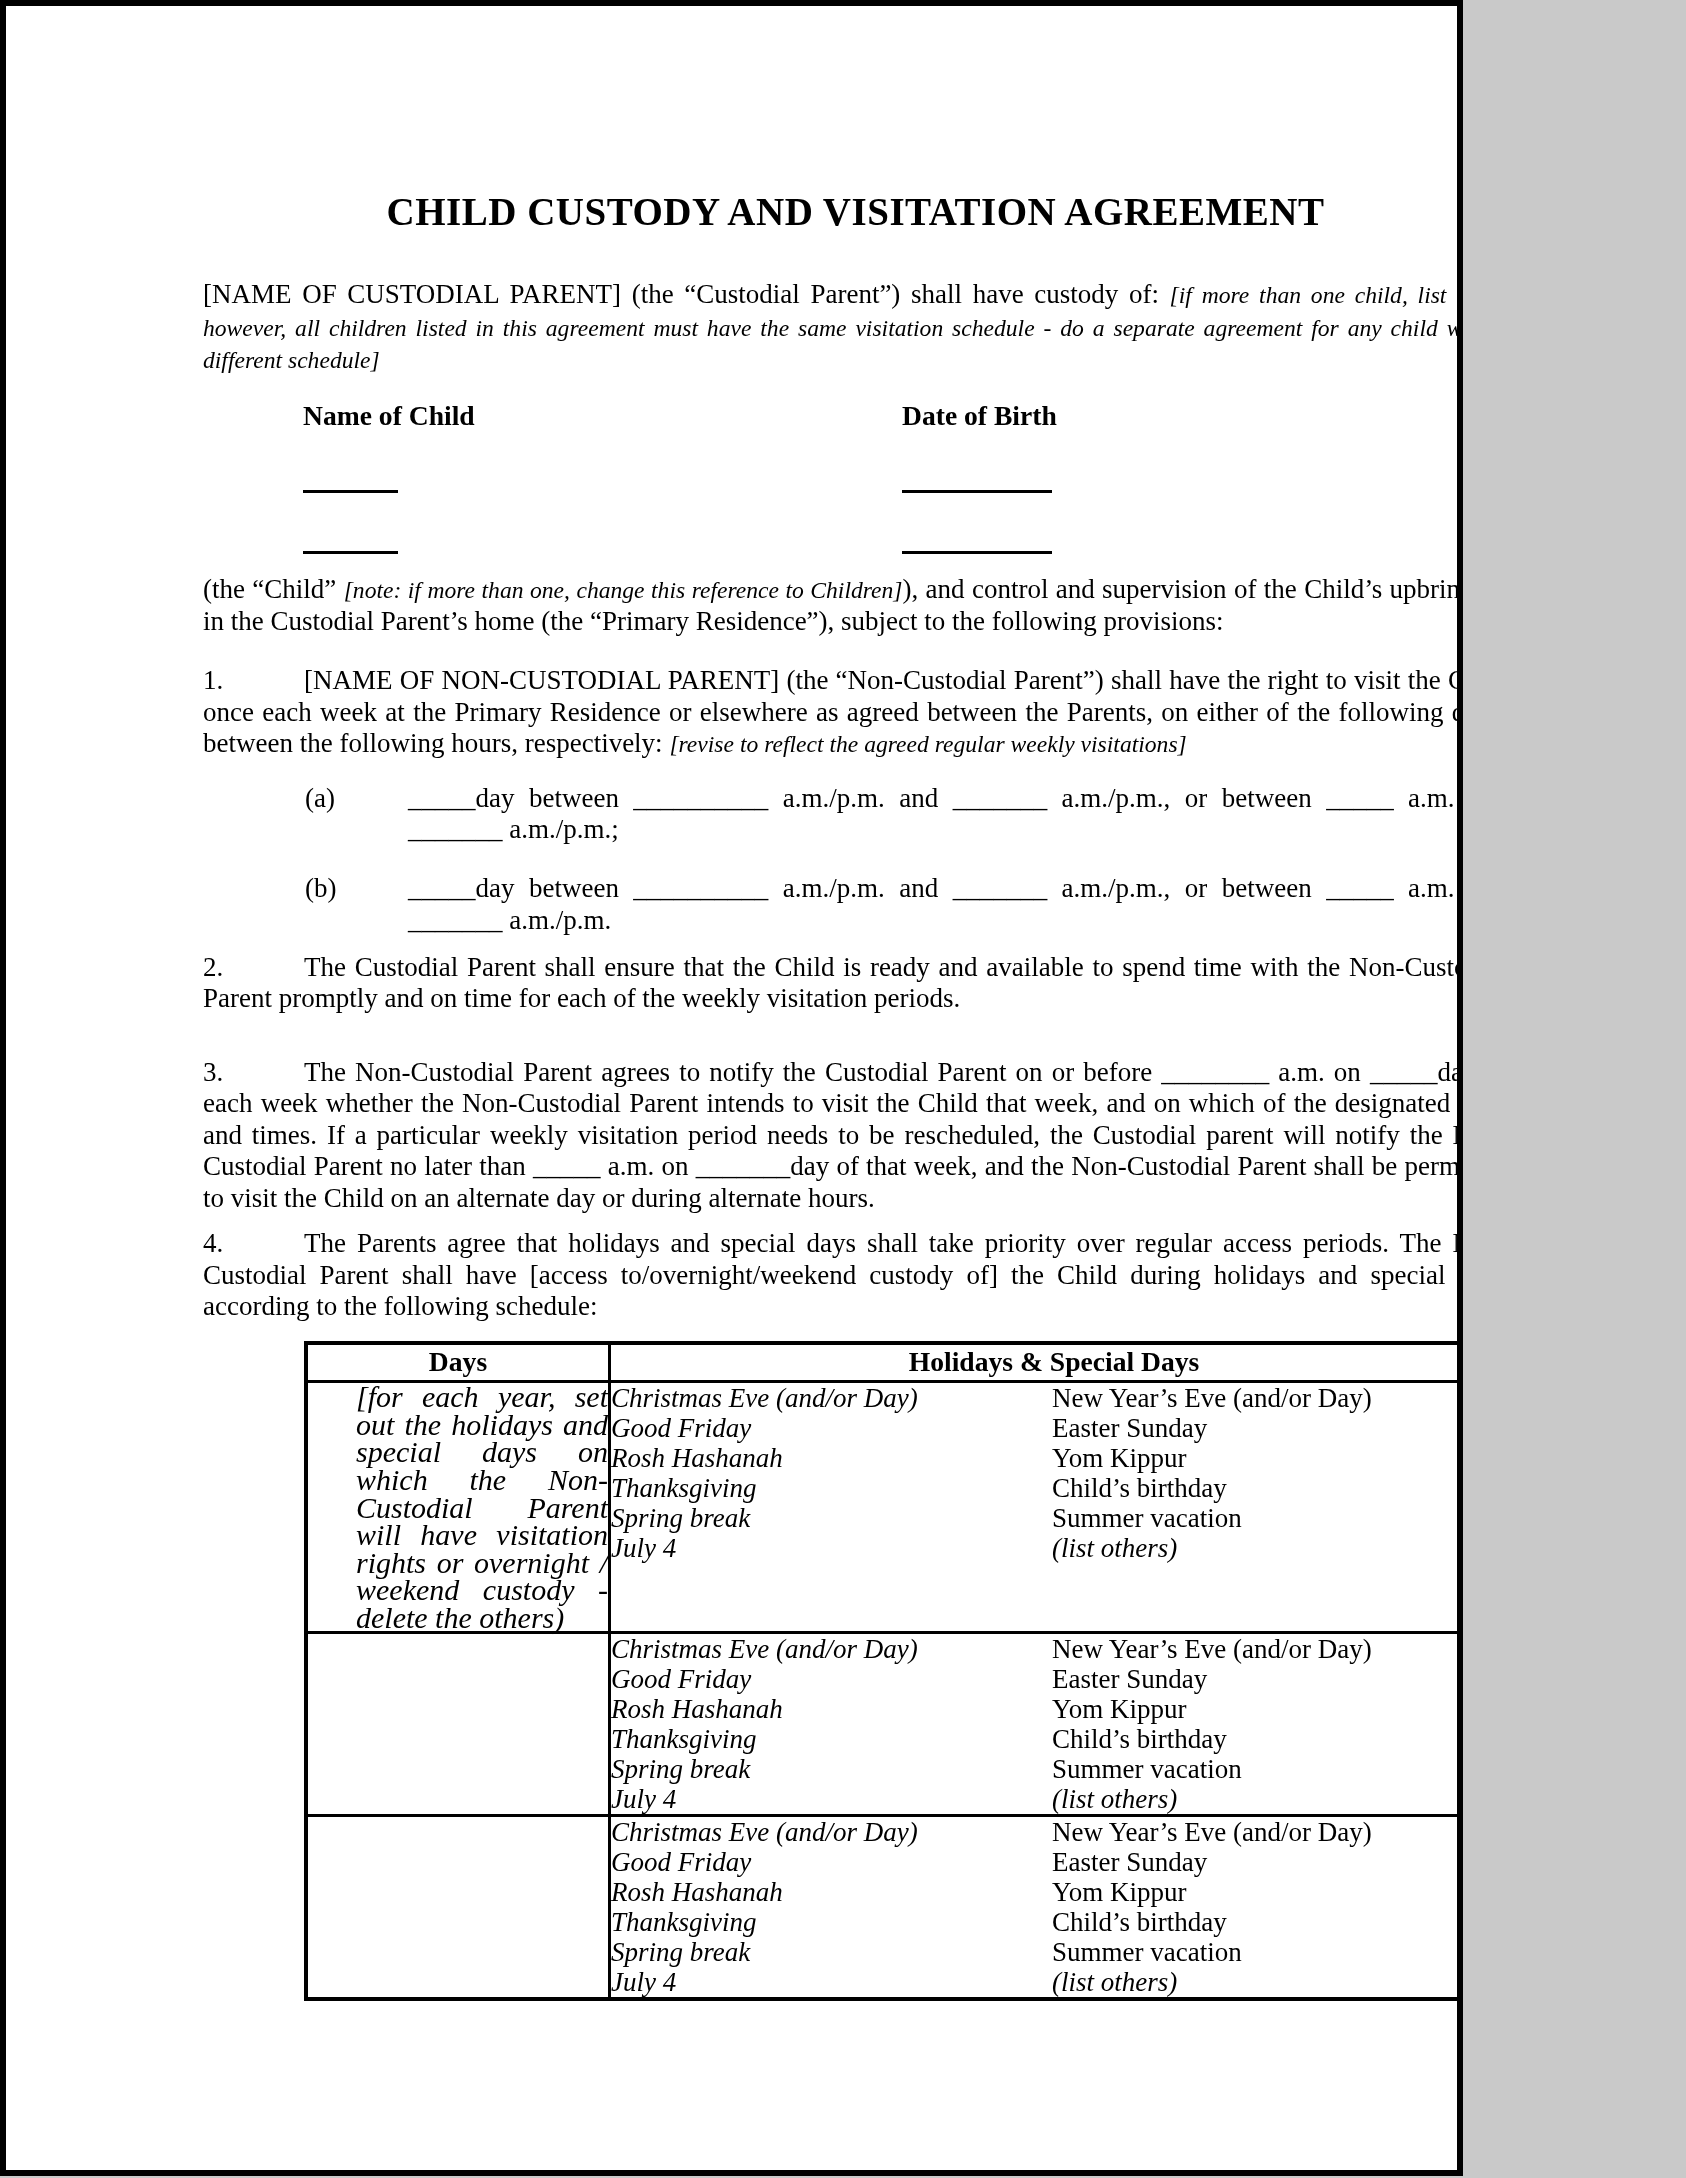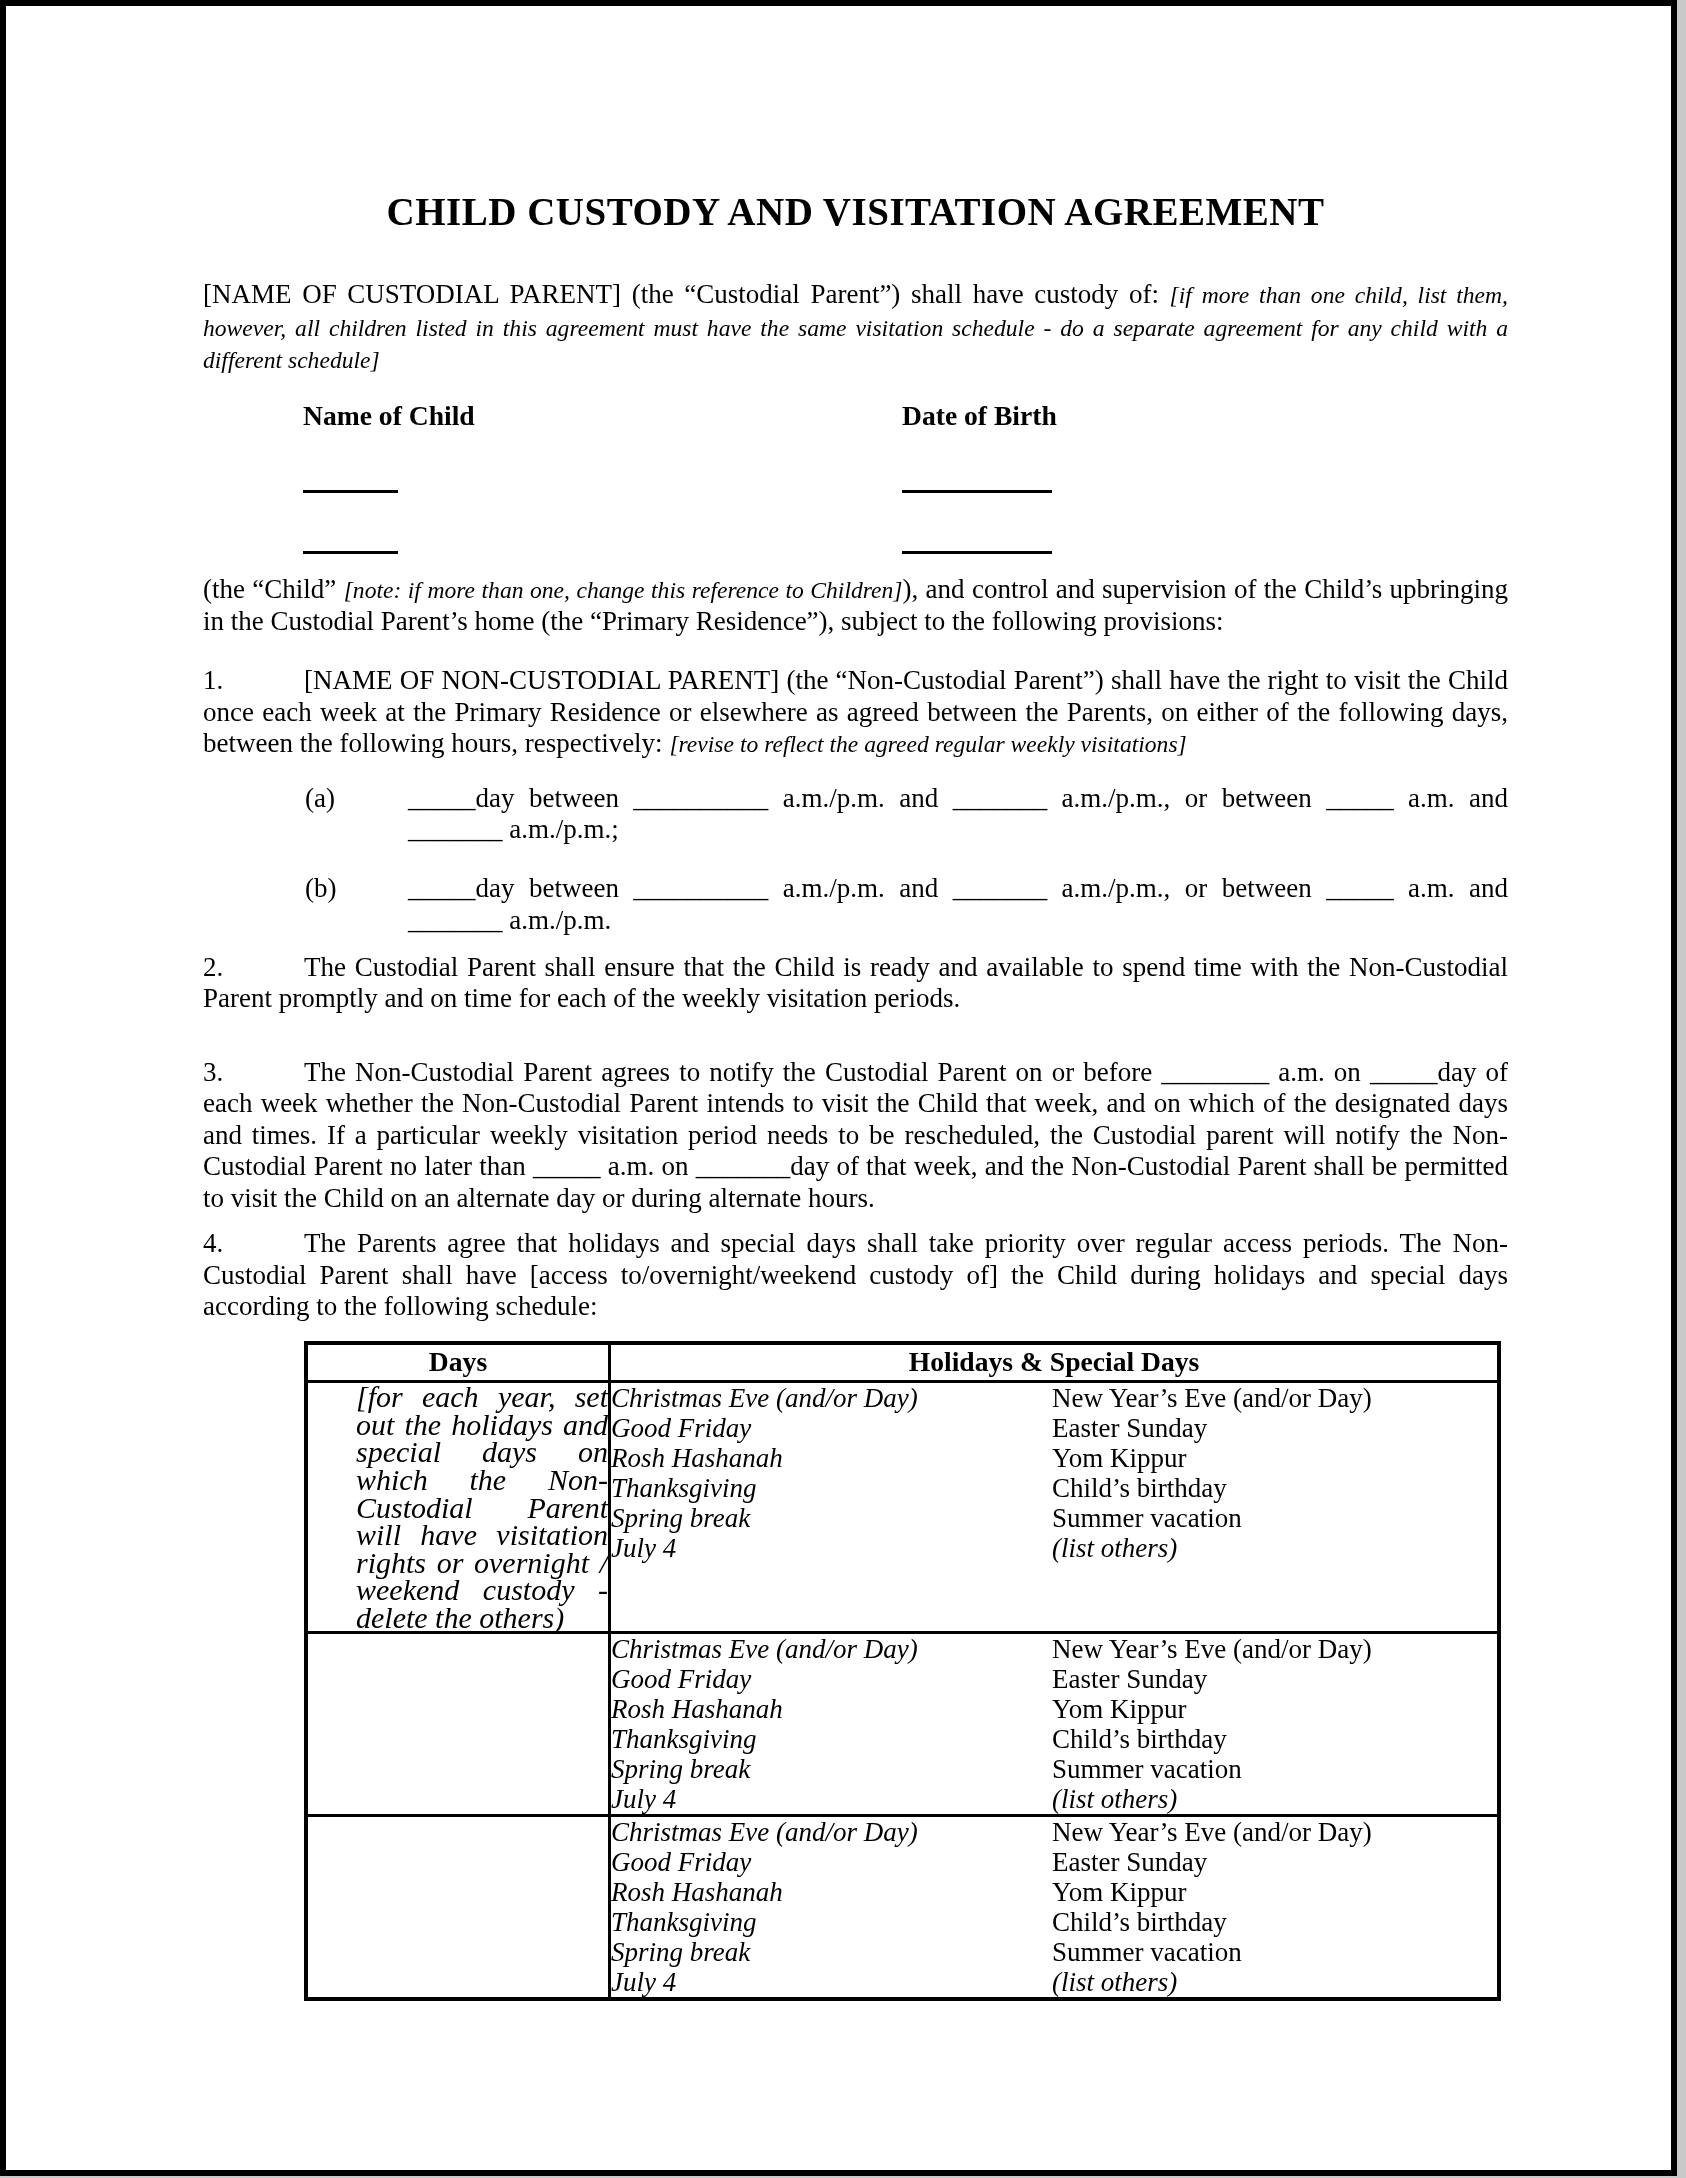--- a/index.html
+++ b/index.html
@@ -4,21 +4,21 @@
 <style>
   html, body { margin:0; padding:0; }
   body {
     width:1686px; height:2179px; position:relative;
     background:#c9c9c9;
     font-family:"Liberation Serif","DejaVu Serif",serif;
     color:#000;
   }
   .page {
     position:absolute; left:0; top:0;
-    width:1677px; height:2176px;
+    width:1463px; height:2176px;
     box-sizing:border-box;
     border:6.9px solid #000;
     background:#fff;
     overflow:hidden;
   }
   .content {
     margin-left:197px;
     width:1305px;
   }
   .doc-title {

